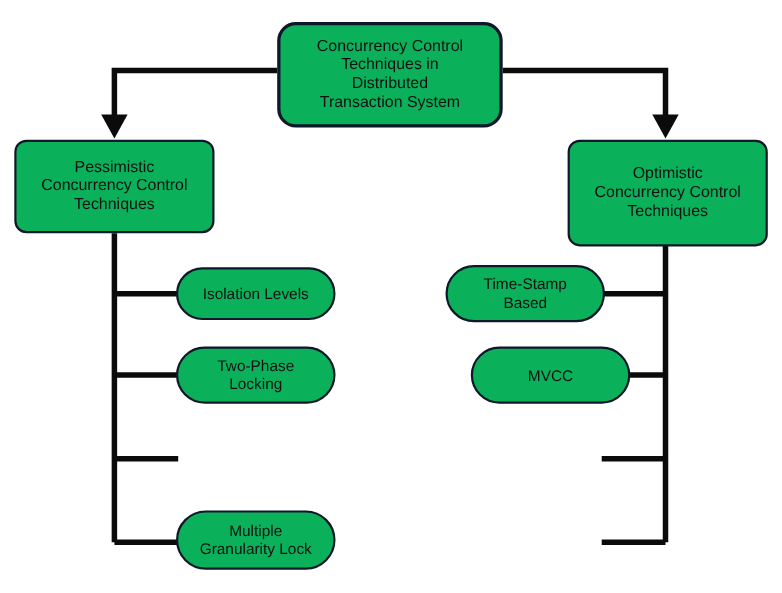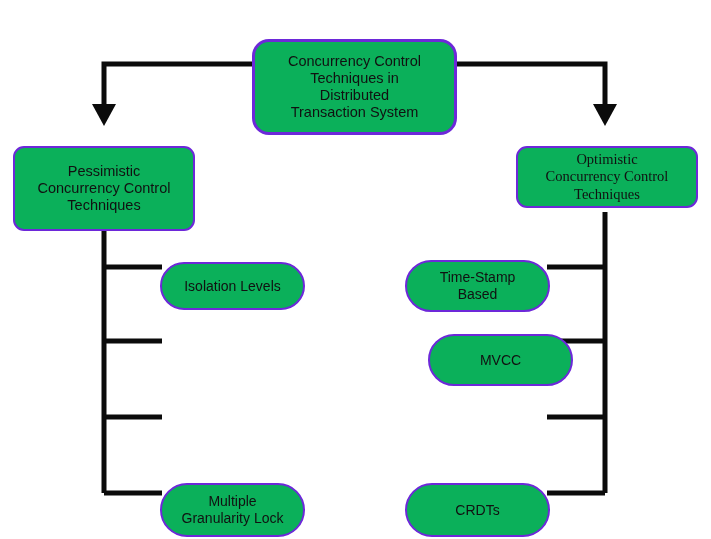--- a/index.html
+++ b/index.html
@@ -22,30 +22,29 @@
     left: 0;
     top: 0;
     width: 711px;
     height: 539px;
     pointer-events: none;
   }
   .node {
     position: absolute;
     box-sizing: border-box;
     background: #0bb05a;
-    border: 2px solid #6d28d9;
+    border: 2px solid #0f172a;
     color: #111111;
     display: flex;
     align-items: center;
     justify-content: center;
     text-align: center;
     line-height: 1.18;
     white-space: pre-line;
     z-index: 2;
-    margin-top: 19px;
   }
   .node.root {
     border-radius: 17px;
     border-width: 3px;
     font-size: 14.5px;
   }
   .node.branch {
     border-radius: 11px;
     border-width: 2px;
     font-size: 14.5px;
@@ -88,32 +87,33 @@
 
   <div class="node root" style="left:252px; top:20px; width:205px; height:96px;">Concurrency Control
 Techniques in
 Distributed
 Transaction System</div>
 
   <div class="node branch" style="left:13px; top:127px; width:182px; height:85px;">Pessimistic
 Concurrency Control
 Techniques</div>
 
-  <div class="node branch" style="left:516px; top:127px; width:182px; height:62px;font-family:Liberation Serif, serif;">Optimistic
+  <div class="node branch" style="left:516px; top:127px; width:182px; height:97px;">Optimistic
 Concurrency Control
 Techniques</div>
 
   <div class="node leaf" style="left:160px; top:243px; width:145px; height:48px;">Isolation Levels</div>
 
+  <div class="node leaf" style="left:160px; top:315px; width:145px; height:52px;">Two-Phase
+Locking</div>
 
 
   <div class="node leaf" style="left:160px; top:464px; width:145px; height:54px;">Multiple
 Granularity Lock</div>
 
   <div class="node leaf" style="left:405px; top:241px; width:145px; height:52px;">Time-Stamp
 Based</div>
 
   <div class="node leaf" style="left:428px; top:315px; width:145px; height:52px;">MVCC</div>
 
 
-  <div class="node leaf" style="left:405px; top:464px; width:145px; height:54px;">CRDTs</div>
 
 </div>
 
 </body></html>

